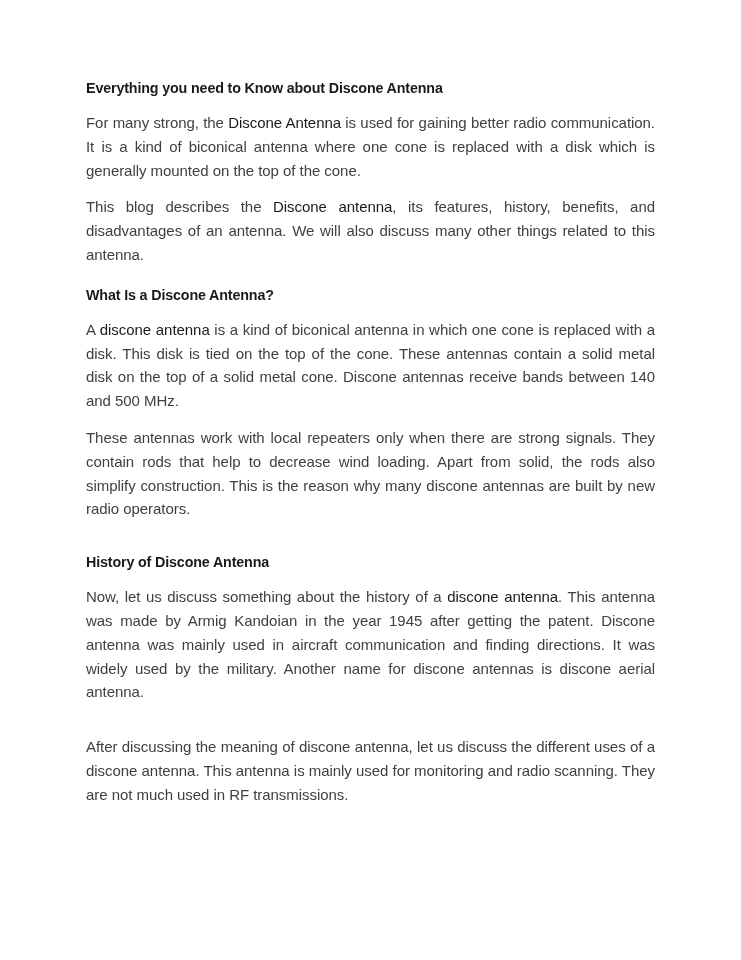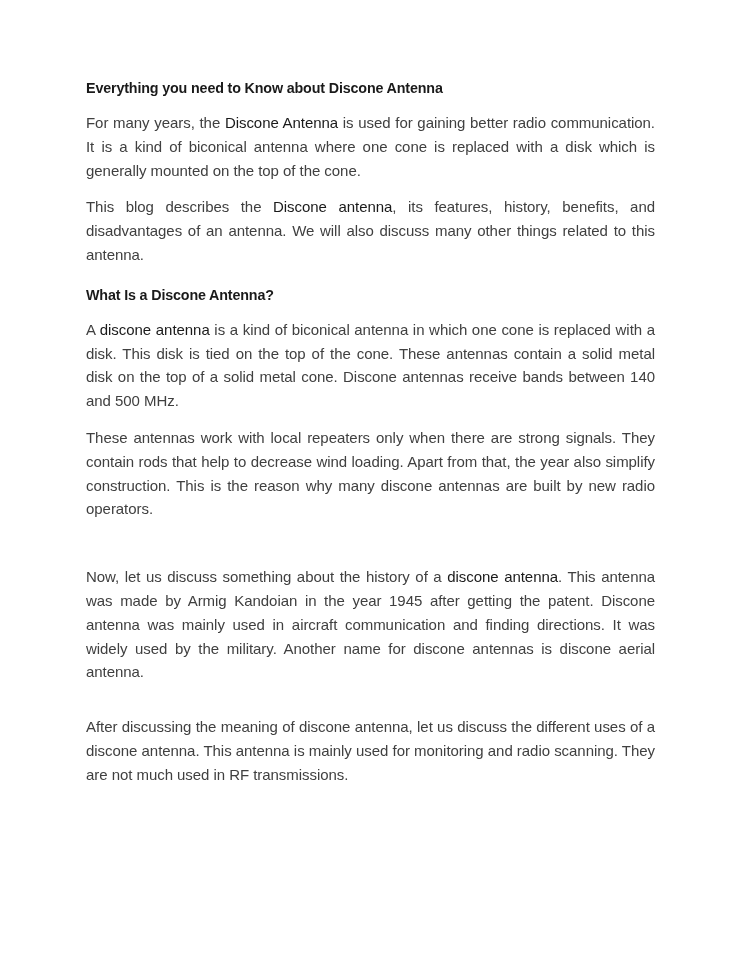--- a/index.html
+++ b/index.html
@@ -52,30 +52,31 @@
   .gap-head  { height: 18px; }
   .gap-after-head { height: 13px; }
 </style>
 </head>
 <body>
 
 <div class="page">
   <div class="doc-body" id="doc-body">
       <h2 class="heading">Everything you need to Know about Discone Antenna</h2>
       <div class="gap-after-head"></div>
-      <p class="para"><span>For many years, the </span><b>Discone Antenna</b><span> is used for gaining better radio communication. It is a kind of biconical antenna where one cone is replaced with a disk which is generally mounted on the top of the cone.</span></p>
+      <p class="para"><span>For many strong, the </span><b>Discone Antenna</b><span> is used for gaining better radio communication. It is a kind of biconical antenna where one cone is replaced with a disk which is generally mounted on the top of the cone.</span></p>
       <div class="gap-para"></div>
       <p class="para"><span>This blog describes the </span><b>Discone antenna</b><span>, its features, history, benefits, and disadvantages of an antenna. We will also discuss many other things related to this antenna.</span></p>
       <div class="gap-head"></div>
       <h2 class="heading">What Is a Discone Antenna?</h2>
       <div class="gap-after-head"></div>
       <p class="para"><span>A </span><b>discone antenna</b><span> is a kind of biconical antenna in which one cone is replaced with a disk. This disk is tied on the top of the cone. These antennas contain a solid metal disk on the top of a solid metal cone. Discone antennas receive bands between 140 and 500 MHz.</span></p>
       <div class="gap-para"></div>
-      <p class="para"><span>These antennas work with local repeaters only when there are strong signals. They contain rods that help to decrease wind loading. Apart from that, the year also simplify construction. This is the reason why many discone antennas are built by new radio operators.</span></p>
+      <p class="para"><span>These antennas work with local repeaters only when there are strong signals. They contain rods that help to decrease wind loading. Apart from solid, the rods also simplify construction. This is the reason why many discone antennas are built by new radio operators.</span></p>
       <div class="gap-para"></div>
       <div class="gap-head"></div>
+      <h2 class="heading">History of Discone Antenna</h2>
       <div class="gap-after-head"></div>
       <p class="para"><span>Now, let us discuss something about the history of a </span><b>discone antenna</b><span>. This antenna was made by Armig Kandoian in the year 1945 after getting the patent. Discone antenna was mainly used in aircraft communication and finding directions. It was widely used by the military. Another name for discone antennas is discone aerial antenna.</span></p>
       <div class="gap-head"></div>
       <div class="gap-after-head"></div>
       <p class="para"><span>After discussing the meaning of discone antenna, let us discuss the different uses of a discone antenna. This antenna is mainly used for monitoring and radio scanning. They are not much used in RF transmissions.</span></p>
     </div>
 </div>
 
 </body></html>

